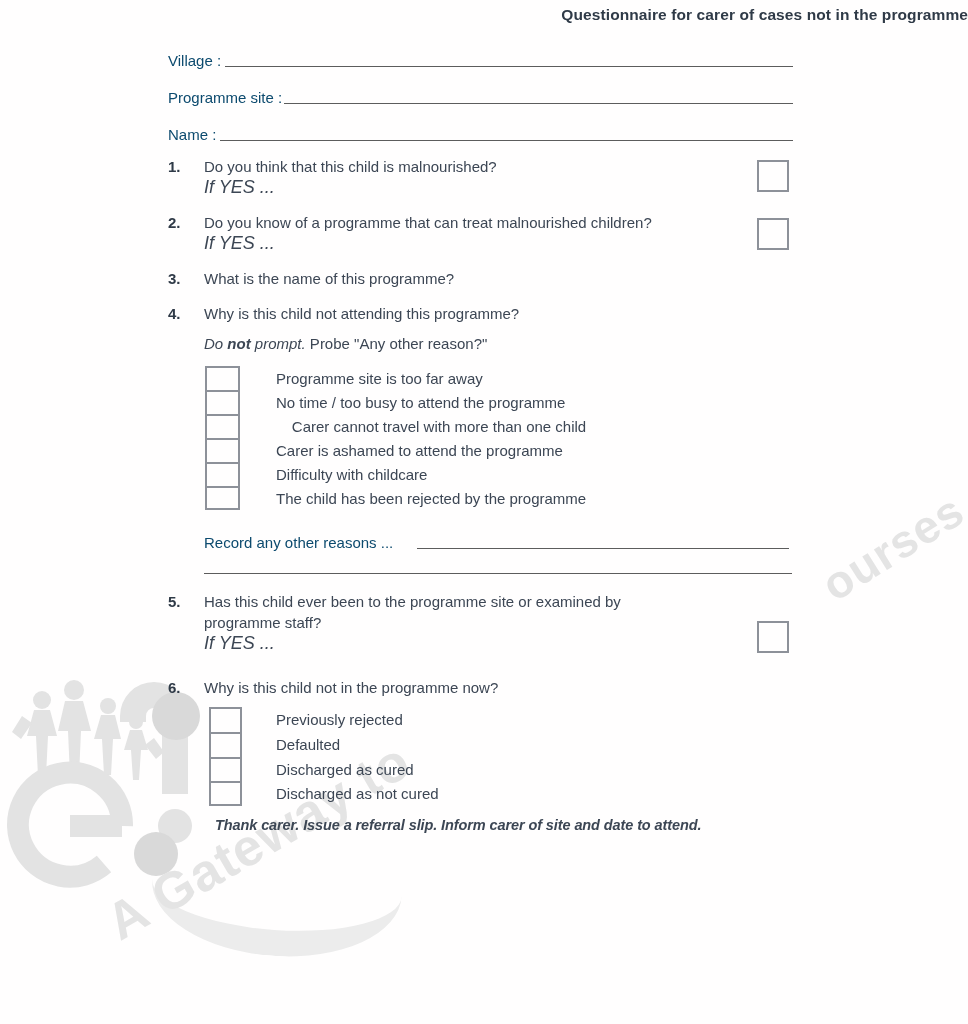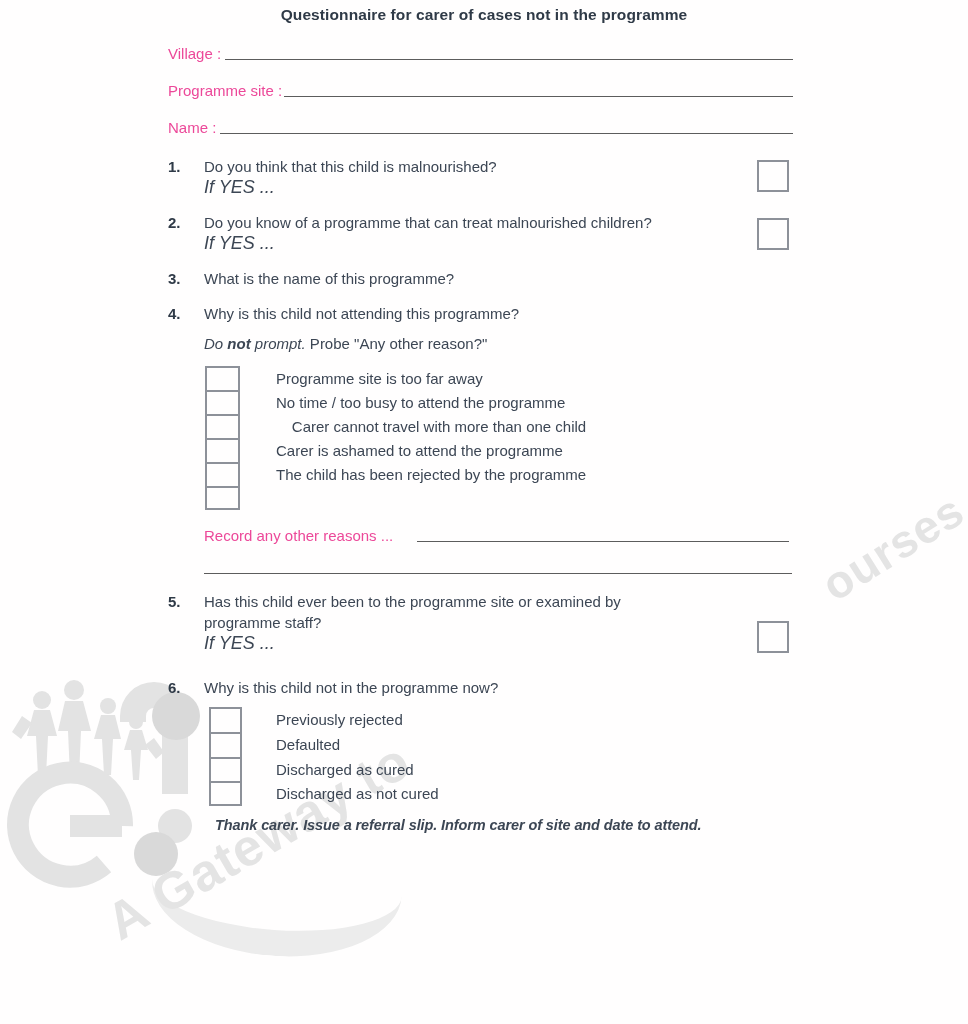--- a/index.html
+++ b/index.html
@@ -68,34 +68,35 @@
   
   .content {
     position: relative;
     z-index: 2;
   }
   .title {
     position: absolute;
     left: 0;
     top: 6px;
     width: 968px;
-    text-align: center;
+    text-align: right;
     font-size: 15.5px;
     font-weight: bold;
     color: #2f3a47;
     letter-spacing: .1px;
   }
 
   
   .field {
     position: absolute;
     display: flex;
     align-items: baseline;
     font-size: 15px;
-    color: #ec4899;
+    color: #0c4a6e;
+    margin-top: 7px;
   }
   .field .lbl { white-space: nowrap; }
   .field .rule {
     display: block;
     border-bottom: 1.3px solid #5c5c5c;
     height: 1px;
     align-self: flex-end;
     margin-bottom: 2px;
   }
 
@@ -281,20 +282,21 @@
       <div class="cell" style="height:24px;"></div>
       <div class="cell" style="height:24px;"></div>
       <div class="cell" style="height:24px;"></div>
     </div>
 
     <div class="optlist" style="left:276px; top:368px;">
       <div class="opt" style="height:24px; line-height:21px;">Programme site is too far away</div>
       <div class="opt" style="height:24px; line-height:21px;">No time / too busy to attend the programme</div>
       <div class="opt" style="height:24px; line-height:21px;text-align:right;">Carer cannot travel with more than one child</div>
       <div class="opt" style="height:24px; line-height:21px;">Carer is ashamed to attend the programme</div>
+      <div class="opt" style="height:24px; line-height:21px;">Difficulty with childcare</div>
       <div class="opt" style="height:24px; line-height:21px;">The child has been rejected by the programme</div>
     </div>
 
     <div class="field" style="left:204px; top:527px;">
       <span class="lbl">Record any other reasons ...</span>
       <span class="rule" style="width:372px; margin-left:24px;"></span>
     </div>
     <div class="rule-line" style="left:204px; top:573px; width:588px;"></div>
 
     <div class="q" style="left:168px; top:591px; width:580px;">

